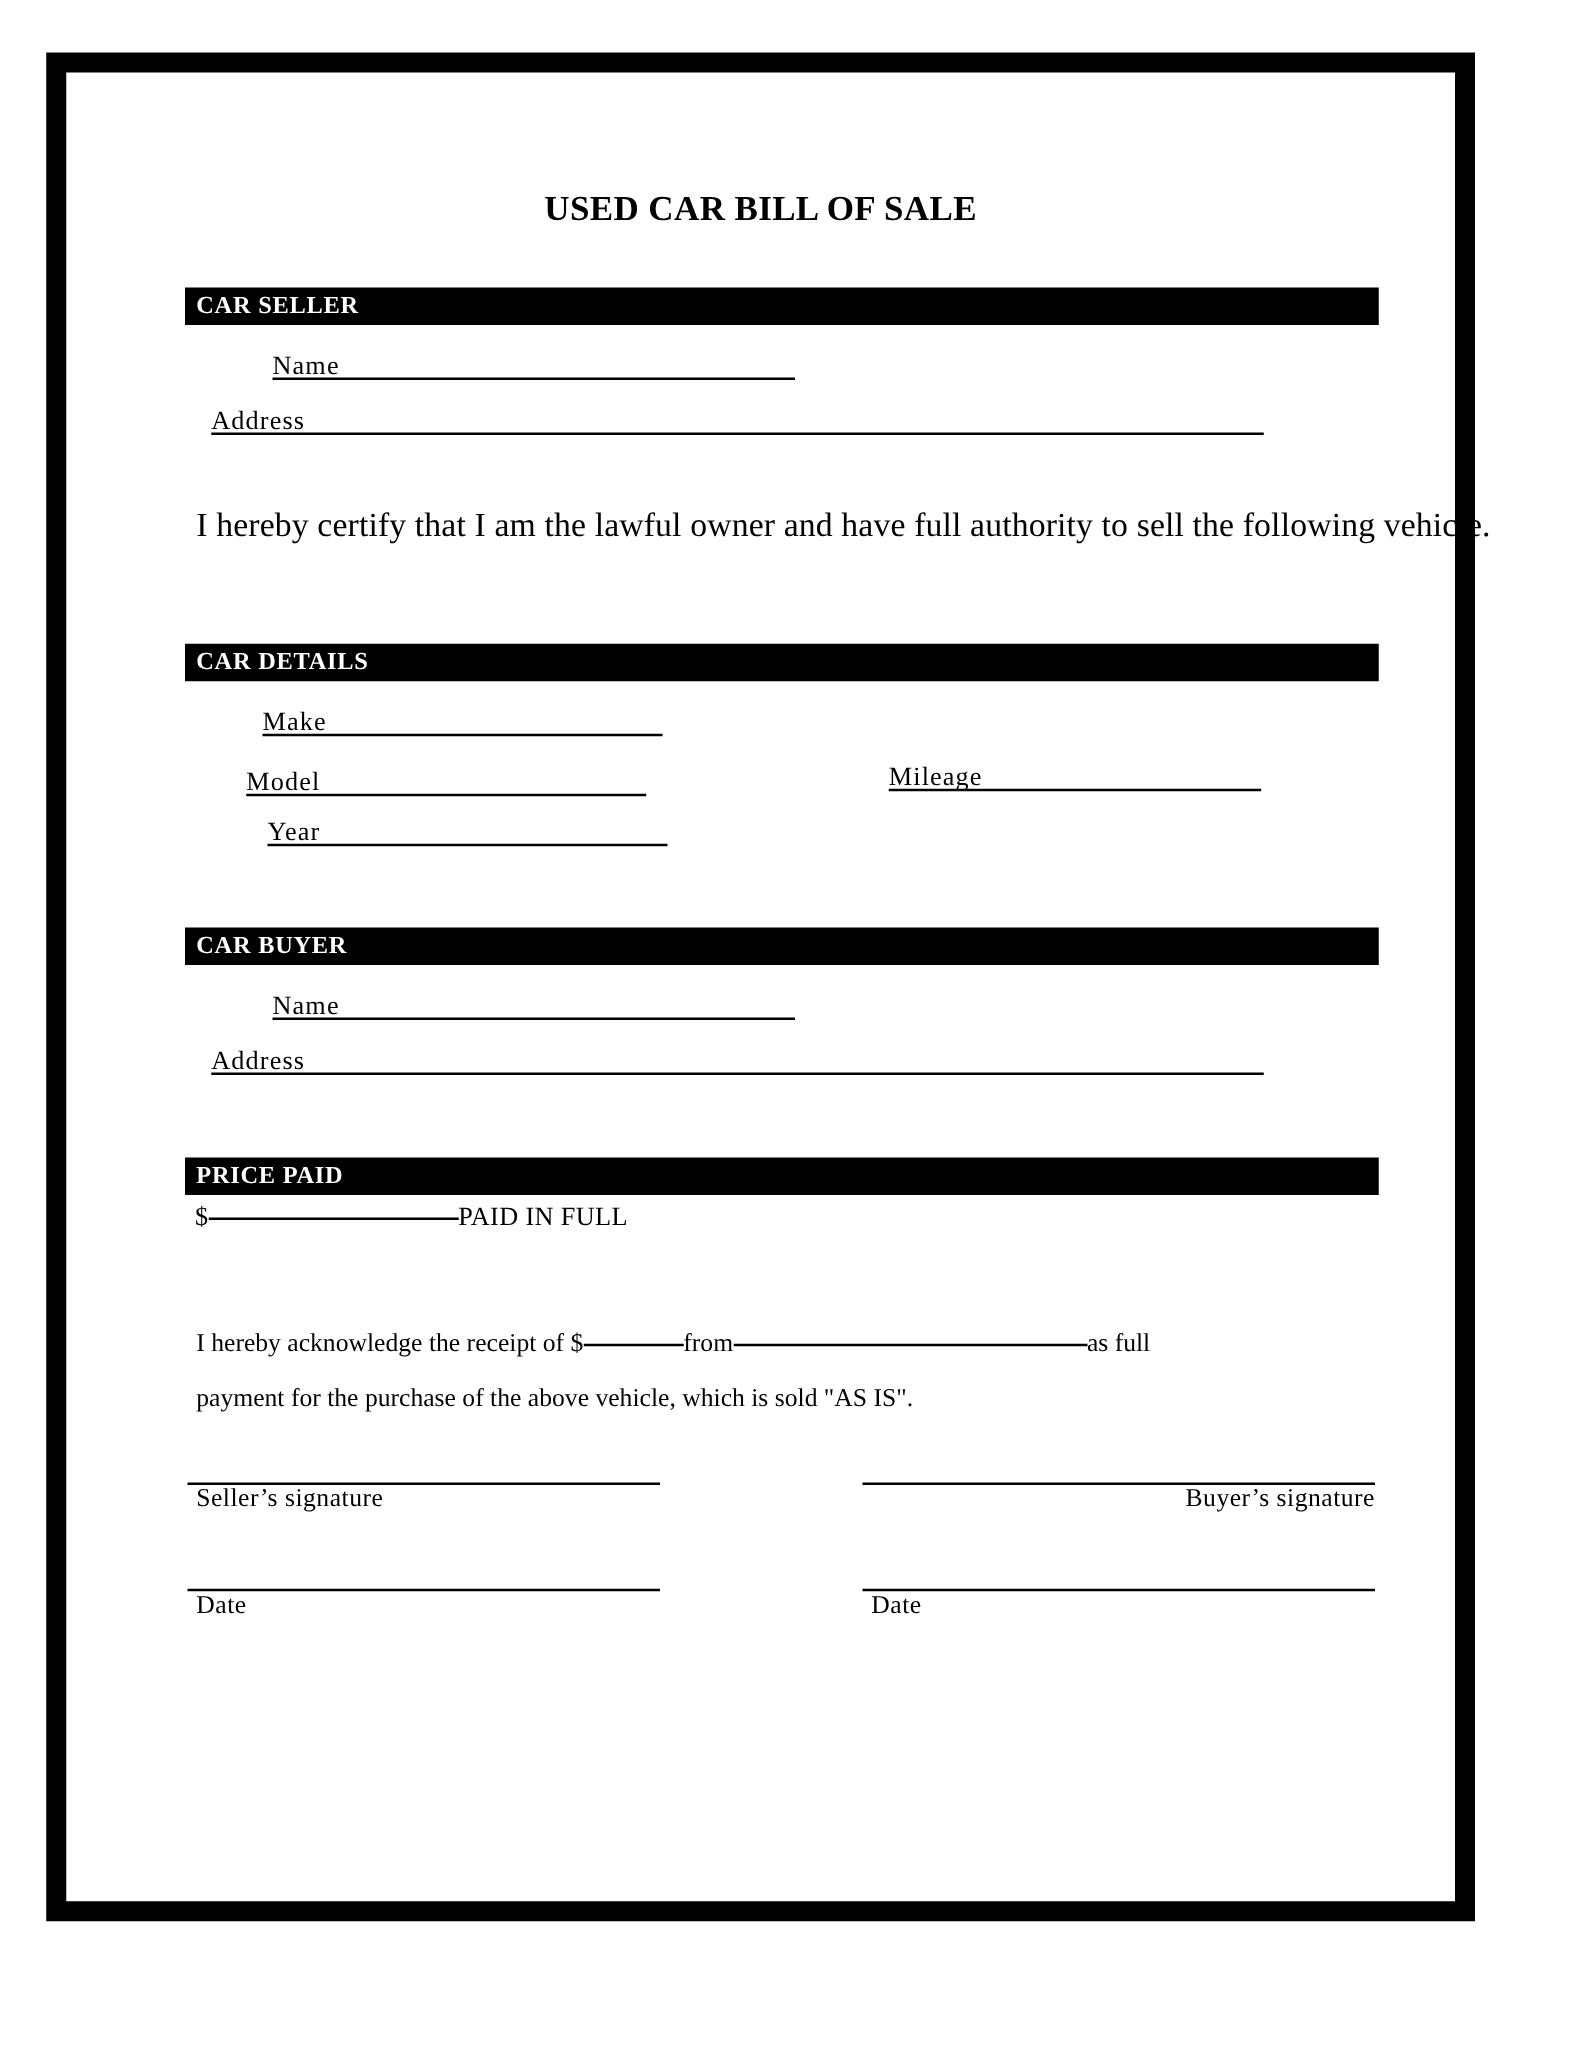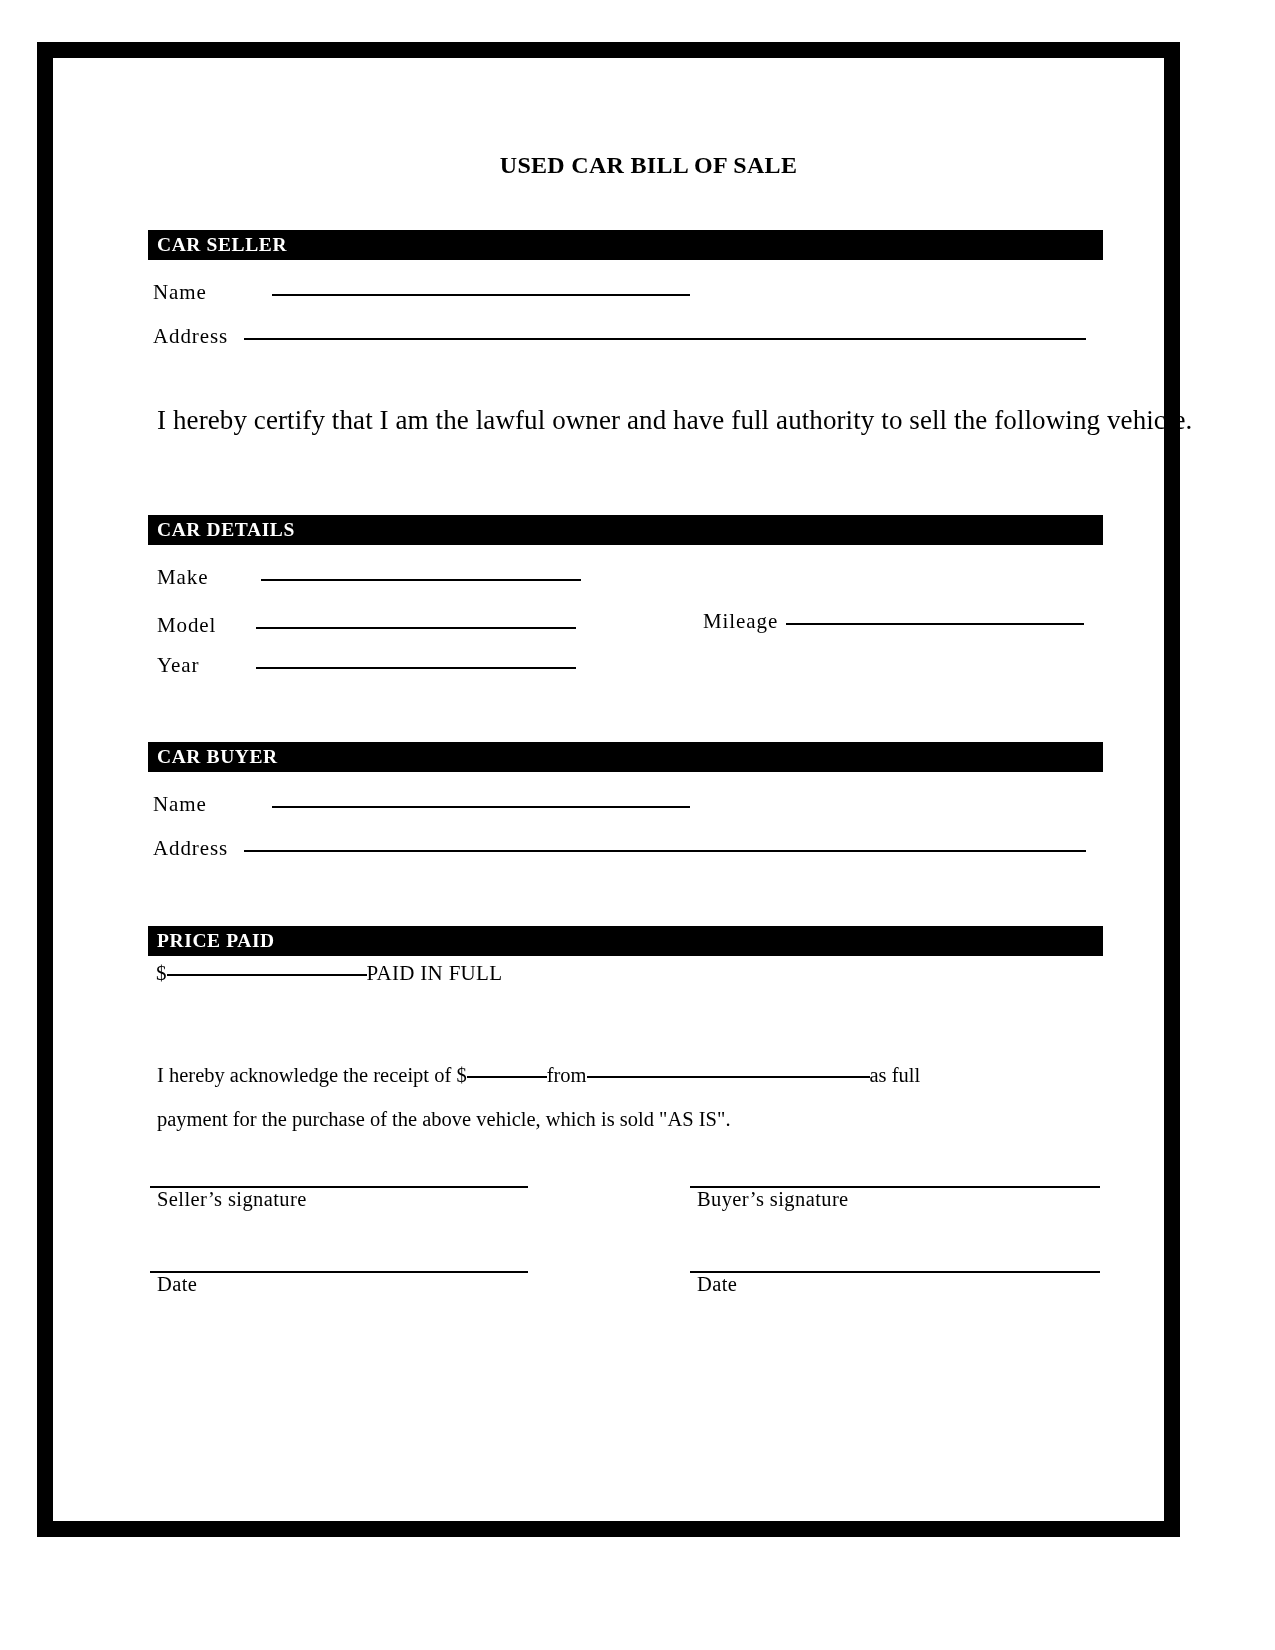--- a/index.html
+++ b/index.html
@@ -43,25 +43,24 @@
     height: 100%;
   }
 
   
   .doc-title {
     position: absolute;
     left: 0;
     top: 94px;
     width: 100%;
     text-align: center;
-    font-size: 24px;
+    font-size: 28px;
     font-weight: bold;
     letter-spacing: 0.3px;
     white-space: nowrap;
-    padding-left: 40px;
   }
 
   
   .section-bar {
     position: absolute;
     left: 95px;
     width: 955px;
     height: 30px;
     background: #000000;
     color: #ffffff;
@@ -74,20 +73,21 @@
     white-space: nowrap;
   }
 
   
   .field {
     position: absolute;
     height: 30px;
     display: flex;
     align-items: baseline;
     white-space: nowrap;
+    flex-direction: column;
   }
   .field-label {
     font-size: 21px;
     letter-spacing: 0.9px;
     flex: none;
   }
   .rule {
     display: inline-block;
     border-bottom: 2.6px solid #000000;
     height: 0;
@@ -212,21 +212,21 @@
       <div class="para-wrap" style="left:104px; top:1001px;">
         <span>I hereby acknowledge the receipt of $</span><span class="inline-rule" style="width:80px;"></span><span>from</span><span class="inline-rule" style="width:283px;"></span><span>as full</span>
         <div style="margin-top:11px;font-family:Liberation Serif, serif;">payment for the purchase of the above vehicle, which is sold "AS IS".</div>
       </div>
 
       <div class="sig-block" style="left:97px; top:1128px; width:378px;">
         <div class="sig-line"></div>
         <div class="sig-caption">Seller’s signature</div>
       </div>
 
-      <div class="sig-block" style="left:637px; top:1128px; width:410px;">
+      <div class="sig-block" style="left:637px; top:1128px; width:410px;text-align:right;">
         <div class="sig-line"></div>
         <div class="sig-caption">Buyer’s signature</div>
       </div>
 
       <div class="sig-block" style="left:97px; top:1213px; width:378px;">
         <div class="sig-line"></div>
         <div class="sig-caption">Date</div>
       </div>
 
       <div class="sig-block" style="left:637px; top:1213px; width:410px;">

